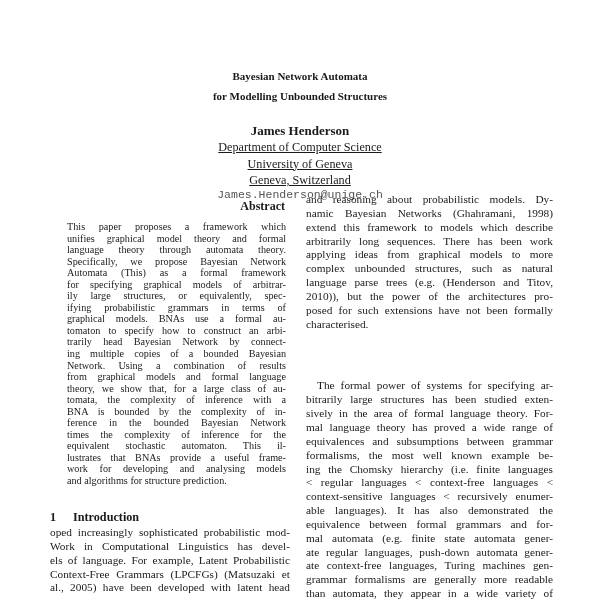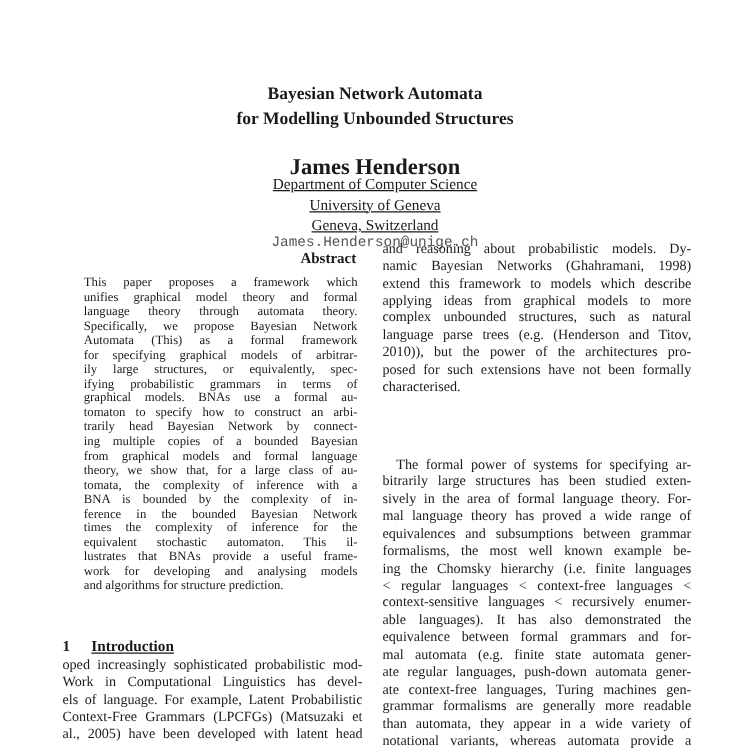--- a/index.html
+++ b/index.html
@@ -1,27 +1,27 @@
 <!DOCTYPE html>
 <html><head>
 <meta charset="utf-8">
 <style>
   html, body { margin:0; padding:0; background:#fff; }
   body { width:600px; height:600px; overflow:hidden; position:relative; font-family:"Liberation Serif", "DejaVu Serif", serif; color:#1a1a1a; }
   .abs { position:absolute; }
   .center { left:0; width:600px; text-align:center; }
-  .title { font-weight:bold; font-size:14px; line-height:20px; top:66px; }
-  .author { font-weight:bold; font-size:18px; top:123px; }
+  .title { font-weight:bold; font-size:11px; line-height:20px; top:66px; }
+  .author { font-weight:bold; font-size:13px; top:123px; }
   .aff { font-size:12.2px; line-height:16.5px; top:139px;text-decoration:underline; }
   .email { font-family:"Liberation Mono", "DejaVu Sans Mono", monospace; font-size:11.5px; color:#555; top:188px;text-align:center; }
   .abs-head { font-weight:bold; font-size:12px; left:67px; width:218px; text-align:right; top:199px; }
   .abs-body { left:67px; width:219px; font-size:10.2px; line-height:11.55px; top:221px; }
   .line { white-space:nowrap; display:block; text-align:justify; text-align-last:justify; height:11.55px; overflow:visible; }
   .line.last { text-align-last:left; }
-  .sec { left:50px; top:510px; font-weight:bold; font-size:12.2px;text-decoration:underline; }
+  .sec { left:50px; top:510px; font-weight:bold; font-size:12.2px; }
   .sec .num { display:inline-block; width:23px; }
   .intro { left:50px; width:240px; font-size:11.3px; top:526px; }
   .intro .line, .right .line { height:13.85px; }
   .right { left:306px; width:247px; font-size:11.3px; top:193px; }
   .indent { padding-left:11px;margin-top:44px; }
   .gap { height:4px; }
 </style>
 </head>
 <body>
 
@@ -48,20 +48,21 @@
     <span class="line">language theory through automata theory.</span>
     <span class="line">Specifically, we propose Bayesian Network</span>
     <span class="line">Automata (This) as a formal framework</span>
     <span class="line">for specifying graphical models of arbitrar-</span>
     <span class="line">ily large structures, or equivalently, spec-</span>
     <span class="line">ifying probabilistic grammars in terms of</span>
     <span class="line">graphical models. BNAs use a formal au-</span>
     <span class="line">tomaton to specify how to construct an arbi-</span>
     <span class="line">trarily head Bayesian Network by connect-</span>
     <span class="line">ing multiple copies of a bounded Bayesian</span>
+    <span class="line">Network. Using a combination of results</span>
     <span class="line">from graphical models and formal language</span>
     <span class="line">theory, we show that, for a large class of au-</span>
     <span class="line">tomata, the complexity of inference with a</span>
     <span class="line">BNA is bounded by the complexity of in-</span>
     <span class="line">ference in the bounded Bayesian Network</span>
     <span class="line">times the complexity of inference for the</span>
     <span class="line">equivalent stochastic automaton. This il-</span>
     <span class="line">lustrates that BNAs provide a useful frame-</span>
     <span class="line">work for developing and analysing models</span>
     <span class="line last">and algorithms for structure prediction.</span>
@@ -77,20 +78,21 @@
     <span class="line">els of language. For example, Latent Probabilistic</span>
     <span class="line">Context-Free Grammars (LPCFGs) (Matsuzaki et</span>
     <span class="line">al., 2005) have been developed with latent head</span>
   </div>
 
 <div class="abs right" id="right-col">
   <div id="right-p1">
       <span class="line">and reasoning about probabilistic models. Dy-</span>
       <span class="line">namic Bayesian Networks (Ghahramani, 1998)</span>
       <span class="line">extend this framework to models which describe</span>
+      <span class="line">arbitrarily long sequences. There has been work</span>
       <span class="line">applying ideas from graphical models to more</span>
       <span class="line">complex unbounded structures, such as natural</span>
       <span class="line">language parse trees (e.g. (Henderson and Titov,</span>
       <span class="line">2010)), but the power of the architectures pro-</span>
       <span class="line">posed for such extensions have not been formally</span>
       <span class="line last">characterised.</span>
     </div>
   <div class="gap"></div>
   <div id="right-p2">
       <span class="line indent">The formal power of systems for specifying ar-</span>

